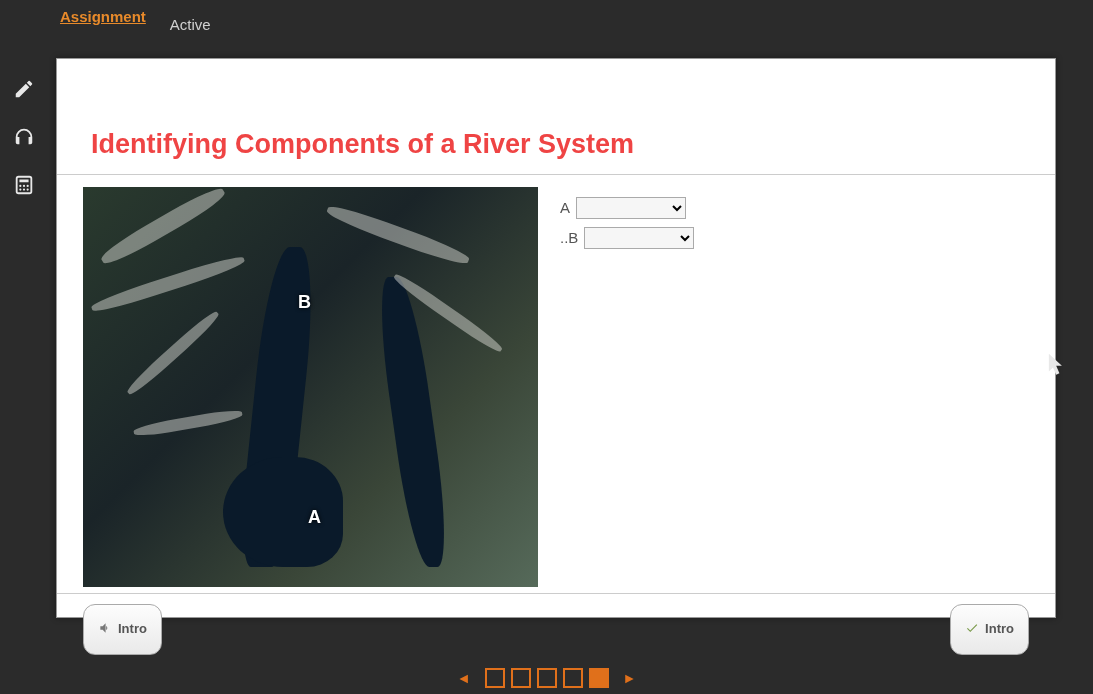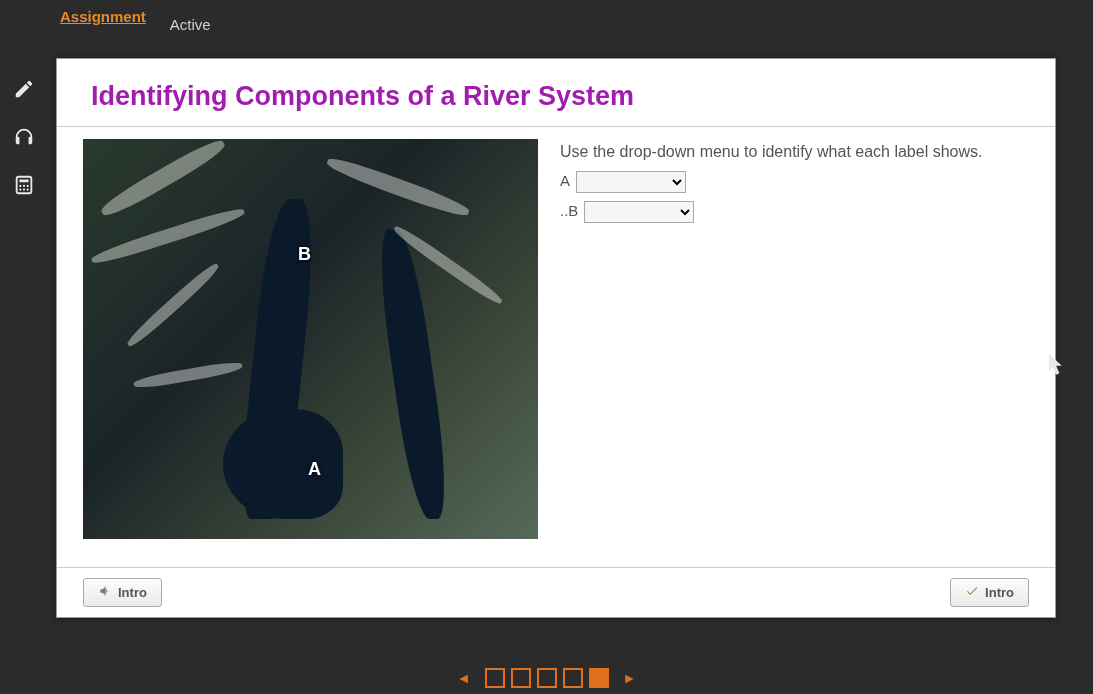--- a/index.html
+++ b/index.html
@@ -51,23 +51,24 @@
     background: #fff;
     border: 1px solid #999;
     box-shadow: 0 0 6px rgba(0,0,0,.4);
     display:flex; flex-direction:column;
   }
   .title-row {
     padding: 22px 34px 14px 34px;
     border-bottom: 1px solid #ccc;
   }
   .title-text {
-    color: #a21caf;
+    color: #ef4444;
     font-size: 27px;
     font-weight: bold;
+    margin-top: 48px;
   }
   .content-row {
     flex:1;
     display:flex;
     padding: 12px 26px 6px 26px;
     gap: 22px;
   }
   .image-cell {
     width: 455px; height: 400px;
     position: relative;
@@ -121,27 +122,27 @@
     font-size:13px;
   }
 
   .footer-row {
     border-top:1px solid #ccc;
     padding:10px 26px;
     display:flex; justify-content:space-between; align-items:center;
   }
   .btn {
     border:1px solid #aaa;
-    border-radius:3px;
+    border-radius:12px;
     background:linear-gradient(#fdfdfd,#e9e9e9);
-    padding:5px 14px;
+    padding:16px 14px;
     font-size:13px;
     font-weight:bold;
     color:#555;
-    display:flex; align-items:center; gap:6px;
+    display:flex; align-items:flex-start; gap:6px;
     cursor:pointer;
   }
   .btn svg { width:14px; height:14px; fill:#777; }
   .btn-done svg { fill:#7a9a4a; }
 
   .progress-bar {
     position:absolute;
     left:0; right:0; bottom:6px;
     display:flex; justify-content:center; align-items:center; gap:8px;
   }
@@ -211,21 +212,20 @@
         <div class="ridge r3"></div>
         <div class="ridge r4"></div>
         <div class="ridge r5"></div>
         <div class="ridge r6"></div>
       </div>
       <div class="img-label lblB">B</div>
       <div class="img-label lblA">A</div>
     </div>
 
     <div class="question-cell">
-      <div>Use the drop-down menu to identify what each label shows.</div>
       <div class="dd-row">
         <span>A</span>
         <select value=""><option></option></select>
       </div>
       <div class="dd-row">
         <span>..B</span>
         <select value=""><option></option></select>
       </div>
     </div>
   </div>

